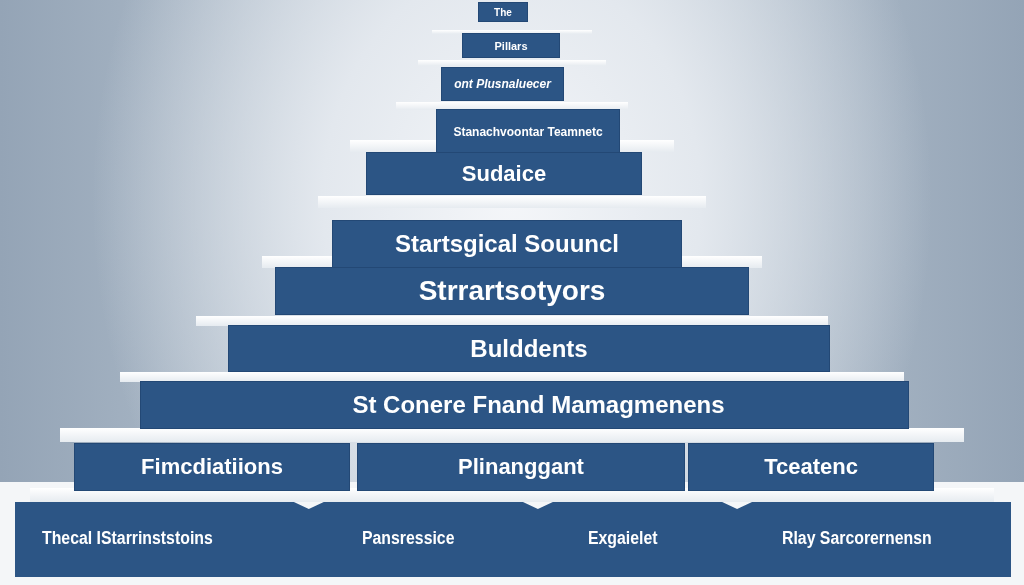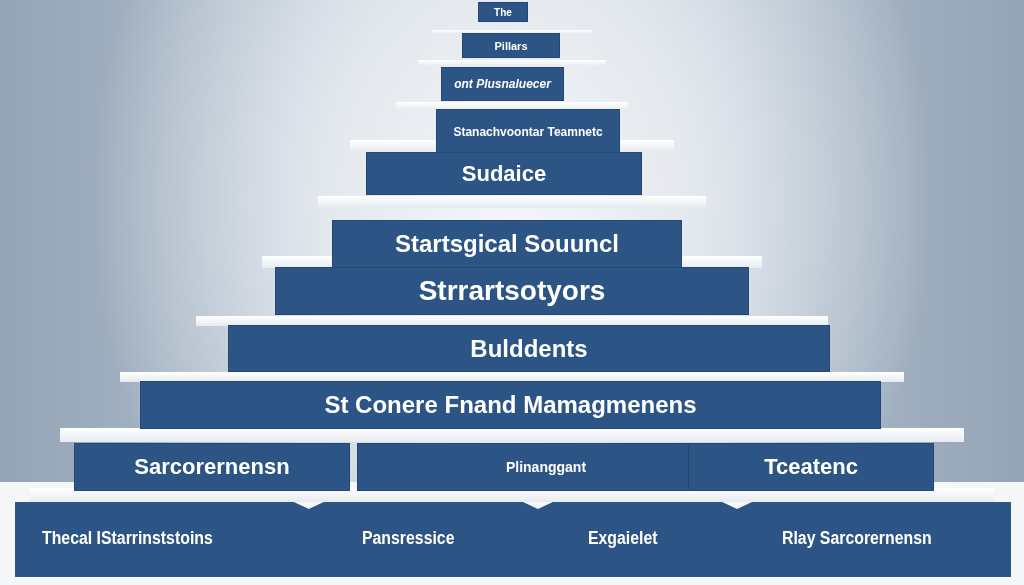--- a/index.html
+++ b/index.html
@@ -65,28 +65,28 @@
 </div>
 <div class="tier" style="left:332px;top:207px;width:350px;height:48px;font-size:24px;margin-top:13px;">
   <span>Startsgical Souuncl</span>
 </div>
 <div class="tier" style="left:275px;top:267px;width:474px;height:48px;font-size:28px;">
   <span>Strrartsotyors</span>
 </div>
 <div class="tier" style="left:211px;top:325px;width:602px;height:47px;font-size:24px;margin-left:17px;">
   <span>Bulddents</span>
 </div>
-<div class="tier" style="left:140px;top:381px;width:741px;height:48px;font-size:24px;">
+<div class="tier" style="left:140px;top:381px;width:741px;height:48px;font-size:24px;padding-left:28px;">
   <span>St Conere Fnand  Mamagmenens</span>
 </div>
 
 <div class="tier" style="left:74px;top:443px;width:276px;height:48px;font-size:22px;">
-  <span>Sarcorernensn</span>
+  <span>Fimcdiatiions</span>
 </div>
-<div class="tier" style="left:357px;top:443px;width:328px;height:48px;font-size:14px;padding-left:25px;">
+<div class="tier" style="left:357px;top:443px;width:328px;height:48px;font-size:22px;">
   <span>Plinanggant</span>
 </div>
 <div class="tier" style="left:688px;top:443px;width:246px;height:48px;font-size:22px;">
   <span>Tceatenc</span>
 </div>
 
 <div class="base"></div>
 <span class="base-item" style="left:42px;">Thecal IStarrinststoins</span>
 <span class="base-item" style="left:362px;">Pansressice</span>
 <span class="base-item" style="left:588px;">Exgaielet</span>

